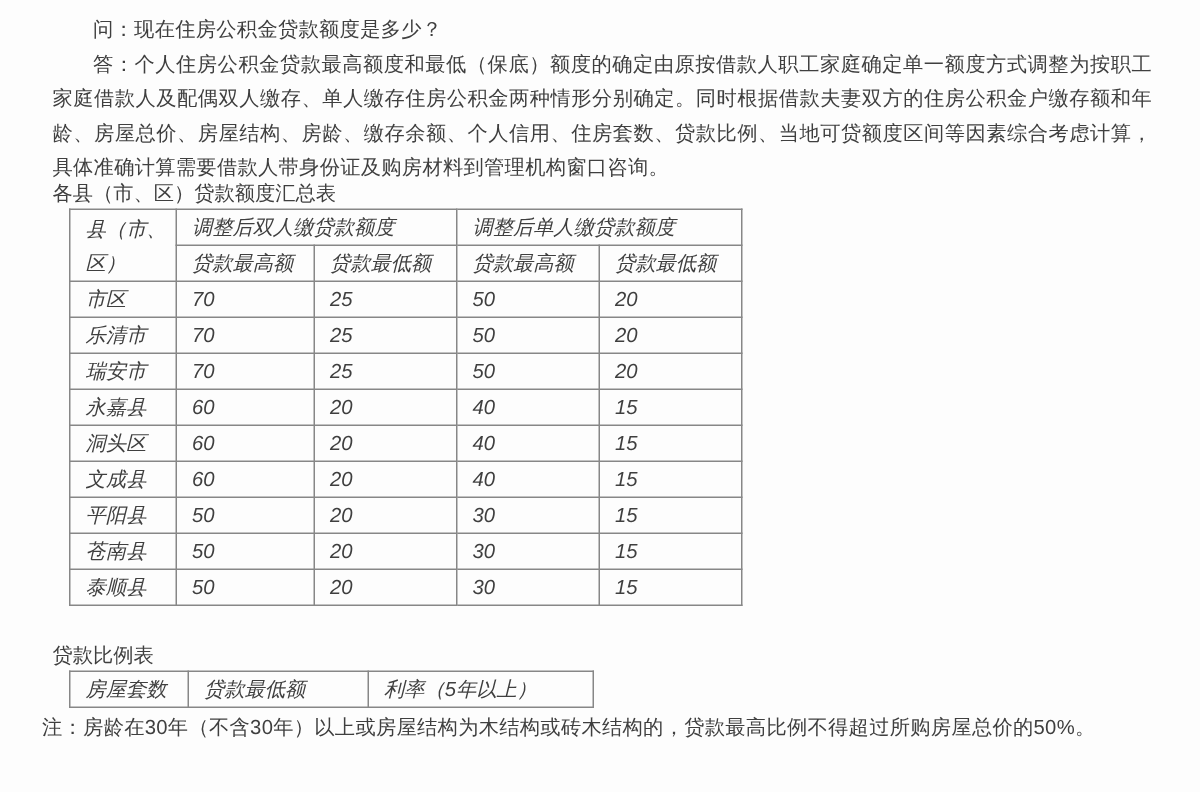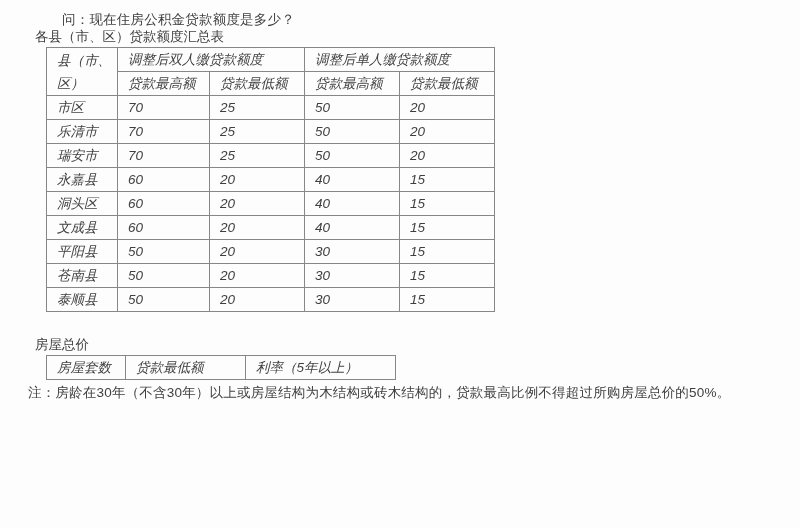--- a/index.html
+++ b/index.html
@@ -66,20 +66,21 @@
     letter-spacing: 0.2px;
   }
 </style>
 </head>
 <body>
 
 <div class="page">
 
   <p class="para">问：现在住房公积金贷款额度是多少？</p>
 
+  <p class="para">答：个人住房公积金贷款最高额度和最低（保底）额度的确定由原按借款人职工家庭确定单一额度方式调整为按职工家庭借款人及配偶双人缴存、单人缴存住房公积金两种情形分别确定。同时根据借款夫妻双方的住房公积金户缴存额和年龄、房屋总价、房屋结构、房龄、缴存余额、个人信用、住房套数、贷款比例、当地可贷额度区间等因素综合考虑计算，具体准确计算需要借款人带身份证及购房材料到管理机构窗口咨询。</p>
 
   <div class="tbl-title first">各县（市、区）贷款额度汇总表</div>
 
   <table>
     <colgroup>
       <col style="width:71px">
       <col style="width:92px">
       <col style="width:95px">
       <col style="width:95px">
       <col style="width:95px">
@@ -157,21 +158,21 @@
         <tr>
           <td>泰顺县</td>
           <td>50</td>
           <td>20</td>
           <td>30</td>
           <td>15</td>
         </tr>
       </tbody>
   </table>
 
-  <div class="tbl-title second">房屋总价</div>
+  <div class="tbl-title second">贷款比例表</div>
 
   <table>
     <colgroup>
       <col style="width:79px">
       <col style="width:120px">
       <col style="width:150px">
     </colgroup>
     <thead>
       <tr>
         <th>房屋套数</th>

